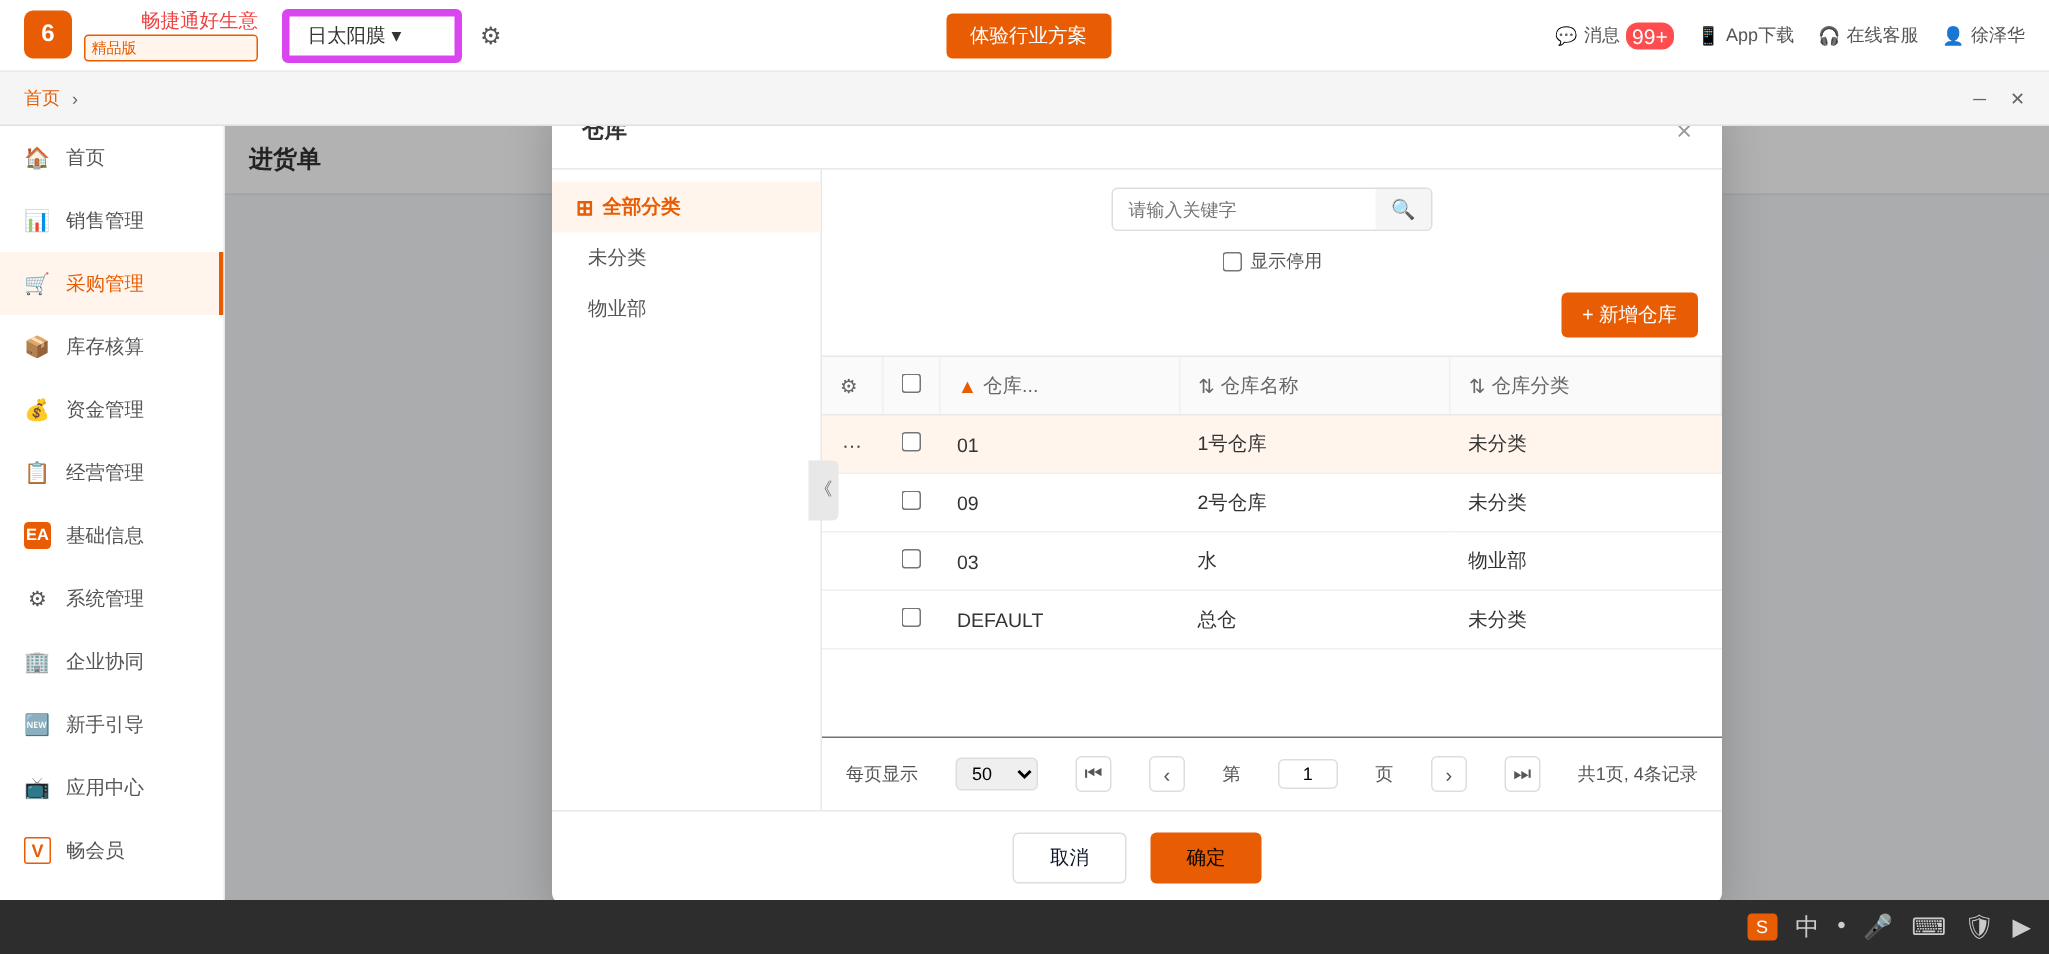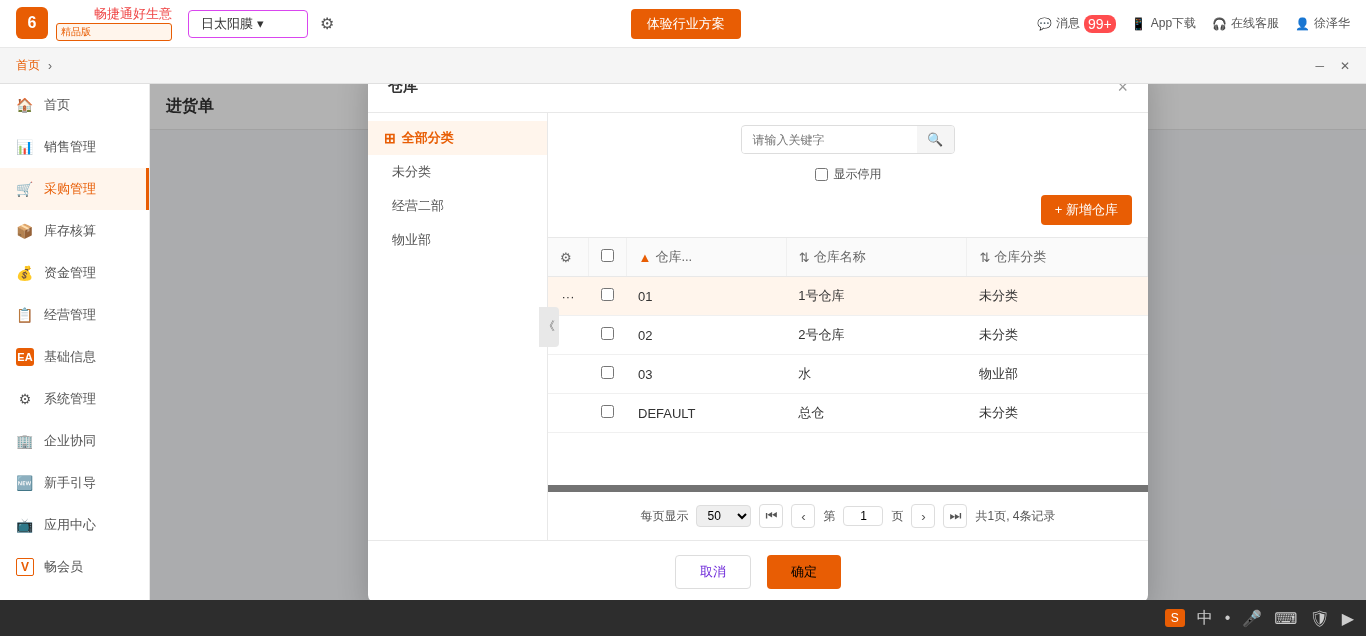--- a/index.html
+++ b/index.html
@@ -34,21 +34,21 @@
       font-weight: bold;
       font-size: 16px;
     }
     .logo-text { font-size: 13px; color: #ef4444; line-height: 1.3; margin-left: 38px; }
     .logo-badge { font-size: 10px; color: #e85d04; background: #fff5ec; border: 1px solid #e85d04; padding: 1px 4px; border-radius: 3px; }
     .store-selector {
       display: flex;
       align-items: center;
       gap: 4px;
       padding: 4px 12px;
-      border: 1px solid #d946ef;
+      border: 5px solid #d946ef;
       border-radius: 4px;
       cursor: pointer;
       color: #333;
       min-width: 120px;
     }
     .header-center { flex: 1; display: flex; justify-content: center; }
     .try-btn {
       background: #e85d04;
       color: white;
       border: none;
@@ -250,23 +250,23 @@
     }
     .data-table tr.highlighted { background: #fff5ec; }
     .gear-cell { text-align: center; color: #999; }
     .checkbox-cell { text-align: center; }
     .col-sort { display: flex; align-items: center; gap: 4px; }
 
     
     .pagination {
       display: flex;
       align-items: center;
-      justify-content: center;
+      justify-content: space-between;
       padding: 12px 16px;
-      border-top: 7px solid #737373;
+      border-top: 1px solid #737373;
       gap: 8px;
       font-size: 12px;
       color: #555;
     }
     .page-select {
       border: 1px solid #ddd;
       border-radius: 4px;
       padding: 2px 6px;
       font-size: 12px;
     }
@@ -298,21 +298,21 @@
       justify-content: center;
       gap: 16px;
       padding: 14px 20px;
       border-top: 1px solid #e8e8e8;
     }
     .btn-cancel {
       padding: 7px 24px;
       border: 1px solid #ddd;
       border-radius: 4px;
       background: #fff;
-      color: #6d28d9;
+      color: #0f172a;
       cursor: pointer;
       font-size: 13px;
     }
     .btn-confirm {
       padding: 7px 24px;
       border: none;
       border-radius: 4px;
       background: #e85d04;
       color: #000000;
       cursor: pointer;
@@ -461,21 +461,20 @@
       </div>
 
       <div class="modal-body">
 
         <div class="category-panel">
           <div class="category-all">
             <span class="grid-icon">⊞</span>
             <span>全部分类</span>
           </div>
           <div class="category-item">未分类</div>
-          <div class="category-item">经营二部</div>
           <div class="category-item">物业部</div>
           <div class="collapse-btn">《</div>
         </div>
 
         <div class="table-panel">
 
           <div class="table-toolbar">
             <div class="search-box">
               <input class="search-input" type="text" placeholder="请输入关键字" style="">
               <span class="search-icon-btn">🔍</span>
@@ -525,21 +524,21 @@
     <td>1号仓库</td>
     <td>未分类</td>
   </tr>
                   <tr>
     <td class="gear-cell">
       
     </td>
     <td class="checkbox-cell">
       <input type="checkbox" style="">
     </td>
-    <td>02</td>
+    <td>09</td>
     <td>2号仓库</td>
     <td>未分类</td>
   </tr>
                   <tr>
     <td class="gear-cell">
       
     </td>
     <td class="checkbox-cell">
       <input type="checkbox" style="">
     </td>

